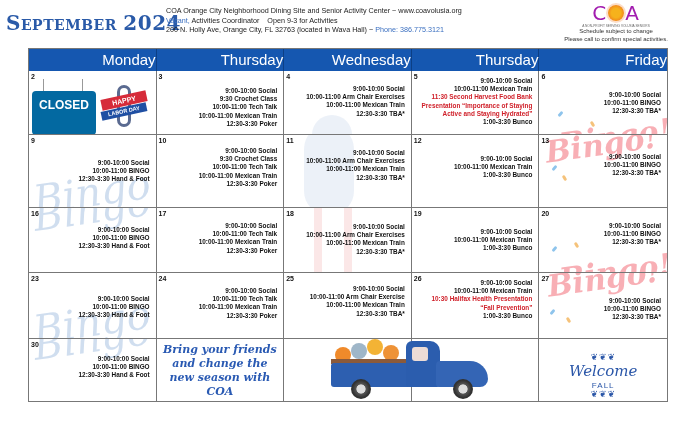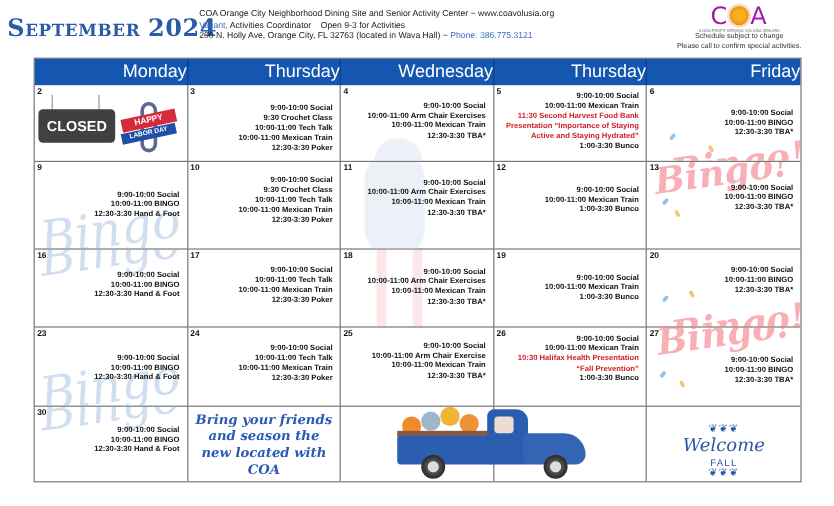--- a/index.html
+++ b/index.html
@@ -23,21 +23,21 @@
   .dayhead div:last-child { border-right: none; }
   .grid { display: grid; grid-template-columns: repeat(5, 1fr); grid-template-rows: 63px 73px 65px 66px 63px; }
   .cell { position: relative; border-right: 1px solid #777; border-top: 1px solid #777; overflow: hidden; }
   .cell:nth-child(5n) { border-right: none; }
   .dnum { position: absolute; left: 2px; top: 2px; font-size: 7px; font-weight: bold; z-index: 3; }
   .events { position: absolute; right: 6px; top: 14px; text-align: right; font-size: 6.4px; font-weight: bold; line-height: 8.2px; z-index: 3; color: #111; }
   .events .red { color: #d0202a; }
   .events.mid { top: 20px; }
 
   
-  .closed { position: absolute; left: 3px; top: 20px; width: 64px; height: 28px; background: #404040; border-radius: 4px; color: #fff; font-weight: bold; font-size: 12px; text-align: center; line-height: 28px; font-family: "Liberation Sans", sans-serif; }
+  .closed { position: absolute; left: 3px; top: 20px; width: 64px; height: 44px; background: #0369a1; border-radius: 4px; color: #fff; font-weight: bold; font-size: 12px; text-align: center; line-height: 28px; font-family: "Liberation Sans", sans-serif; }
   .closed-string { position: absolute; left: 14px; top: 8px; width: 40px; height: 14px; border-left: 1px solid #999; border-right: 1px solid #999; transform: skewX(0deg); }
   .labor { position: absolute; left: 72px; top: 14px; width: 46px; height: 42px; }
   .labor .b1 { position: absolute; left: 0; top: 10px; width: 46px; height: 11px; background: #d62b3a; color: #fff; font-size: 7px; font-weight: bold; text-align: center; line-height: 11px; transform: rotate(-12deg); }
   .labor .b2 { position: absolute; left: 0; top: 22px; width: 46px; height: 9px; background: #1f4fa3; color: #fff; font-size: 5.5px; font-weight: bold; text-align: center; line-height: 9px; transform: rotate(-12deg); }
   .labor .w { position: absolute; left: 16px; top: 0; width: 14px; height: 42px; border: 3px solid #5a6a90; border-radius: 7px; }
 
   .bingo-script { position: absolute; font-family: "DejaVu Serif", serif; font-style: italic; color: rgba(120,160,210,0.35); font-size: 40px; z-index: 1; transform: rotate(-8deg); }
   .bingo-pink { position: absolute; font-family: "DejaVu Serif", serif; font-style: italic; font-weight: bold; color: rgba(242,110,120,0.55); font-size: 30px; z-index: 1; transform: rotate(-8deg); }
   .confetti { position: absolute; width: 3px; height: 6px; border-radius: 2px; z-index: 1; }
   .figure { position: absolute; background: rgba(200,215,235,0.35); z-index: 1; border-radius: 30px; }
@@ -296,22 +296,22 @@
       <div class="bingo-script" style="left:4px;top:-24px">Bingo</div>
       <div class="events mid" style="top:16px">
         <div>9:00-10:00 Social</div>
         <div>10:00-11:00 BINGO</div>
         <div>12:30-3:30 Hand &amp; Foot</div>
       </div>
     </div>
     <div class="cell">
       <div class="promo">
         <div>Bring your friends</div>
-        <div>and season the</div>
-        <div>new located with</div>
+        <div>and change the</div>
+        <div>new season with</div>
         <div>COA</div>
       </div>
     </div>
     <div class="cell" style="overflow:visible">
       <div class="truck" style="left:47px;top:-2px;width:160px;height:66px">
         <div class="pump" style="left:4px;background:#f08a2a"></div>
         <div class="pump" style="left:20px;top:6px;background:#9fb6c8"></div>
         <div class="pump" style="left:36px;top:2px;background:#f3b335"></div>
         <div class="pump" style="left:52px;top:8px;background:#ee9236"></div>
         <div class="rail"></div>

